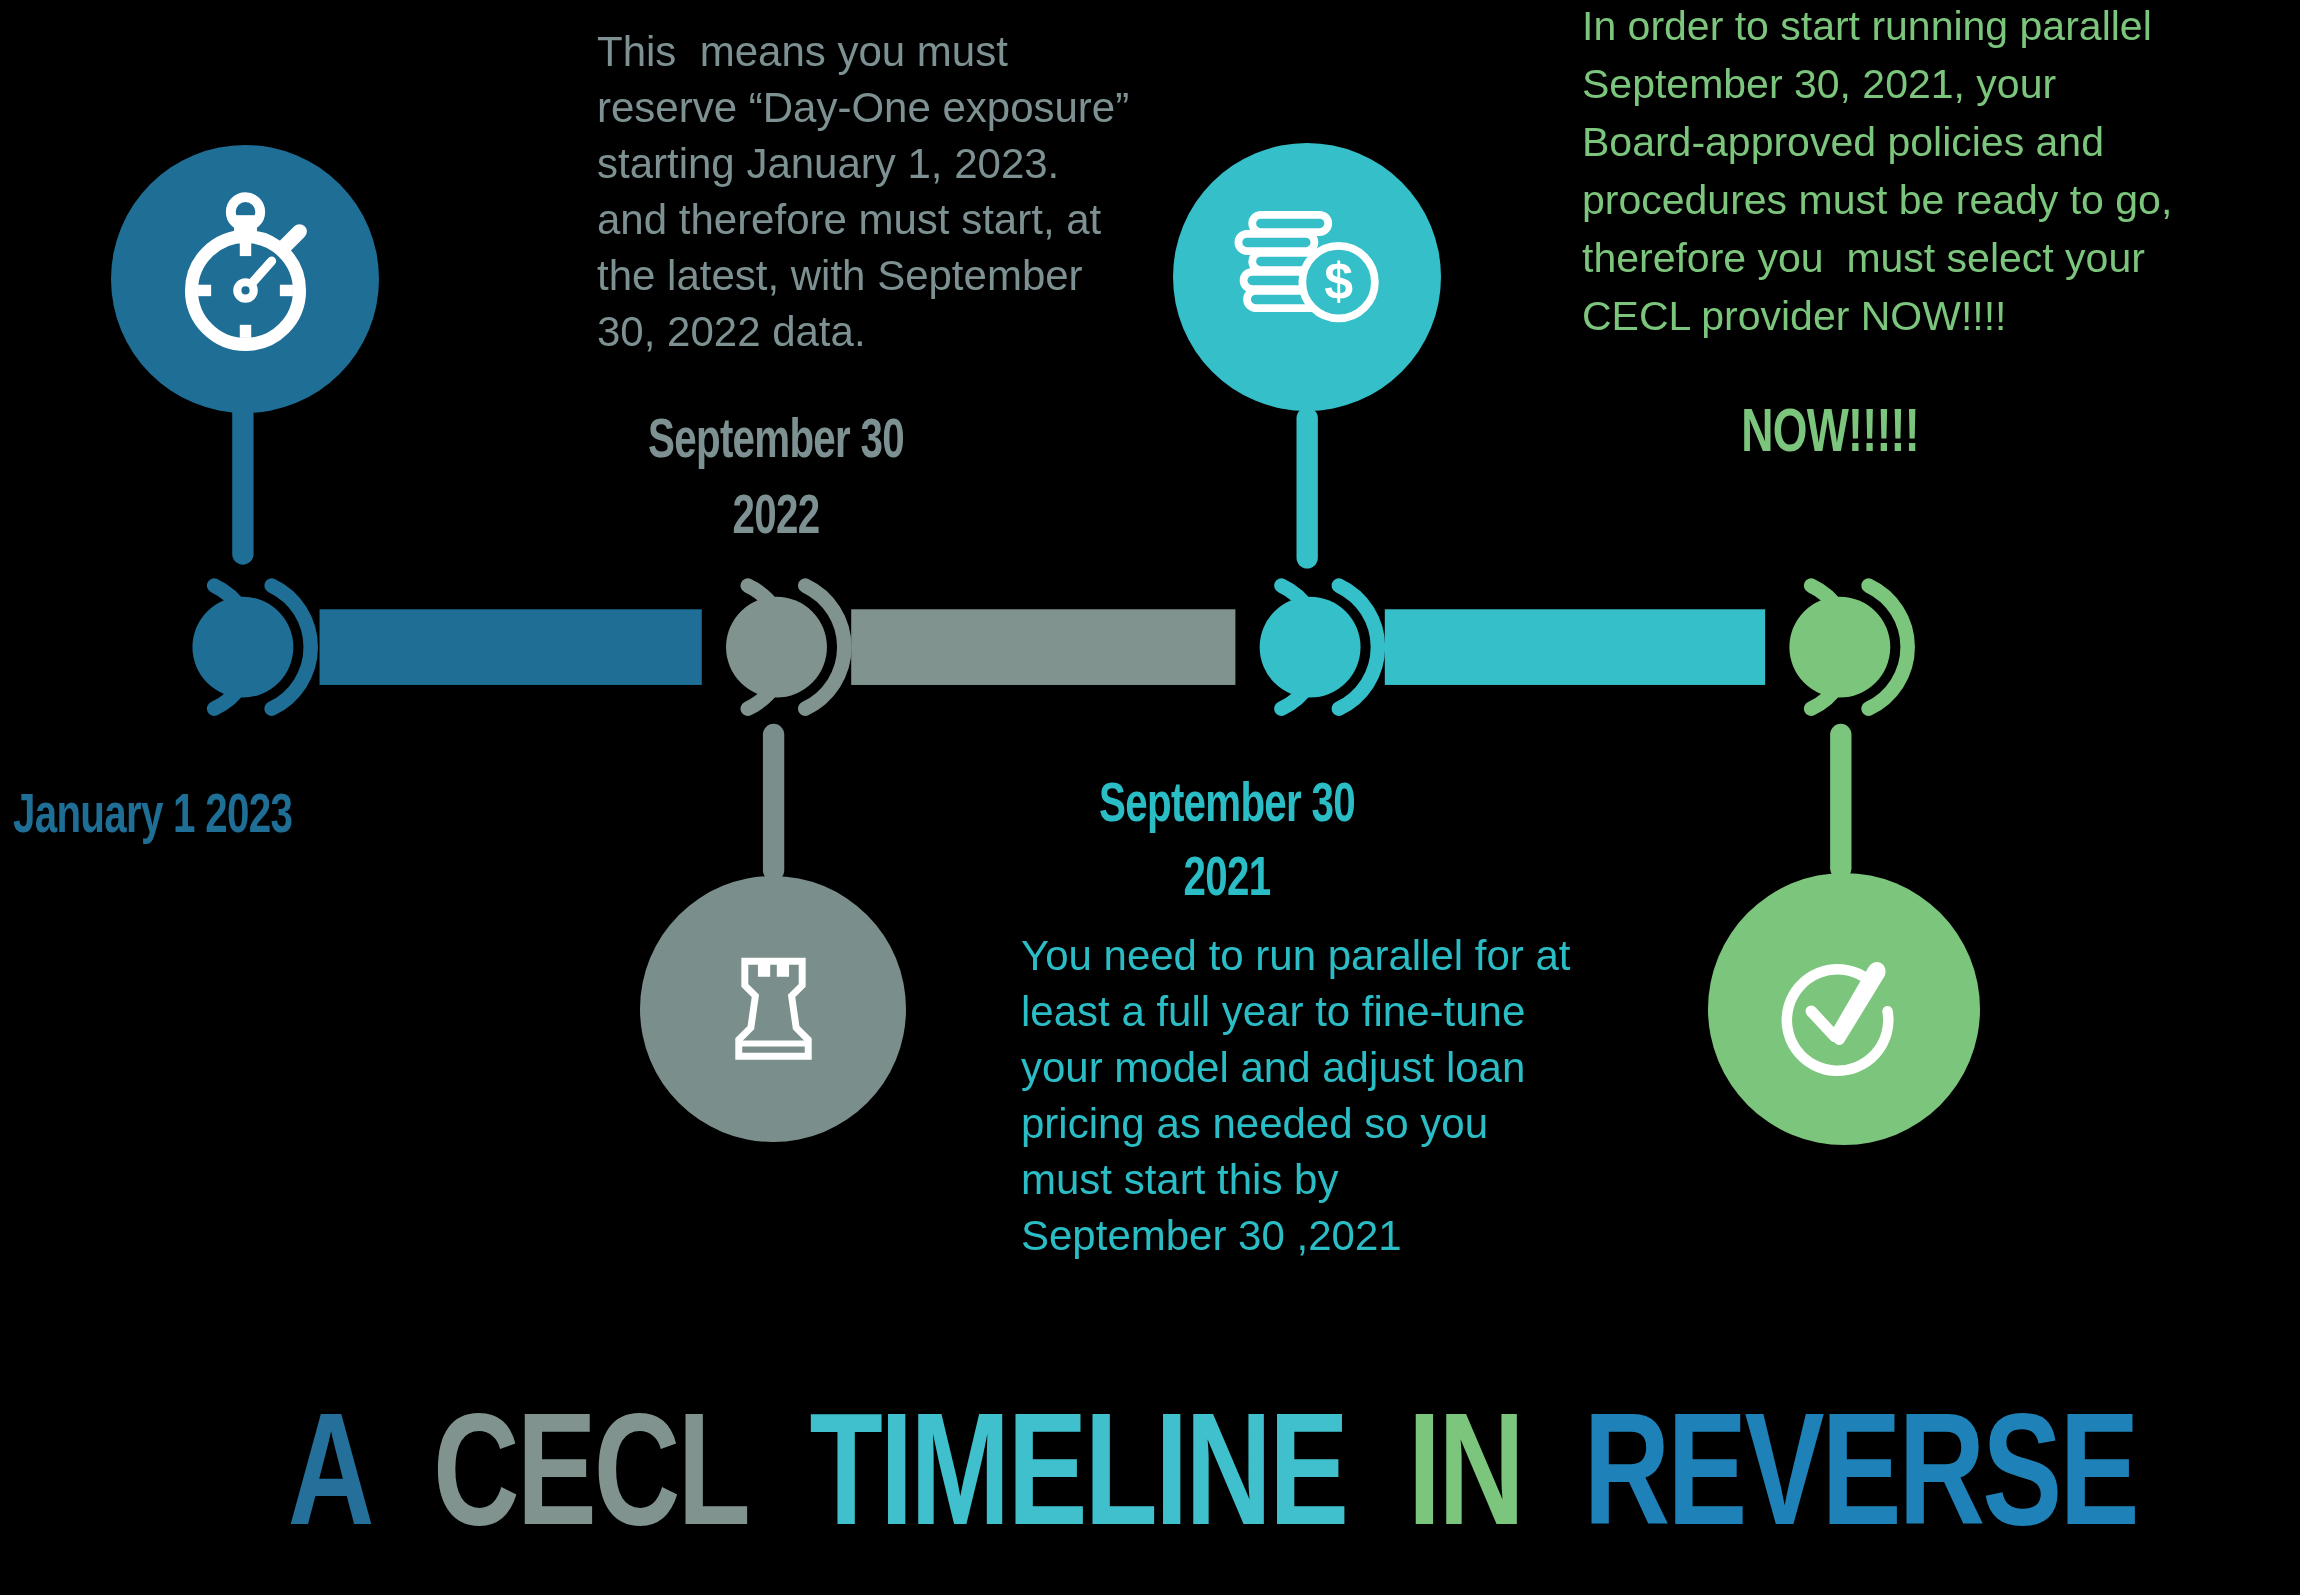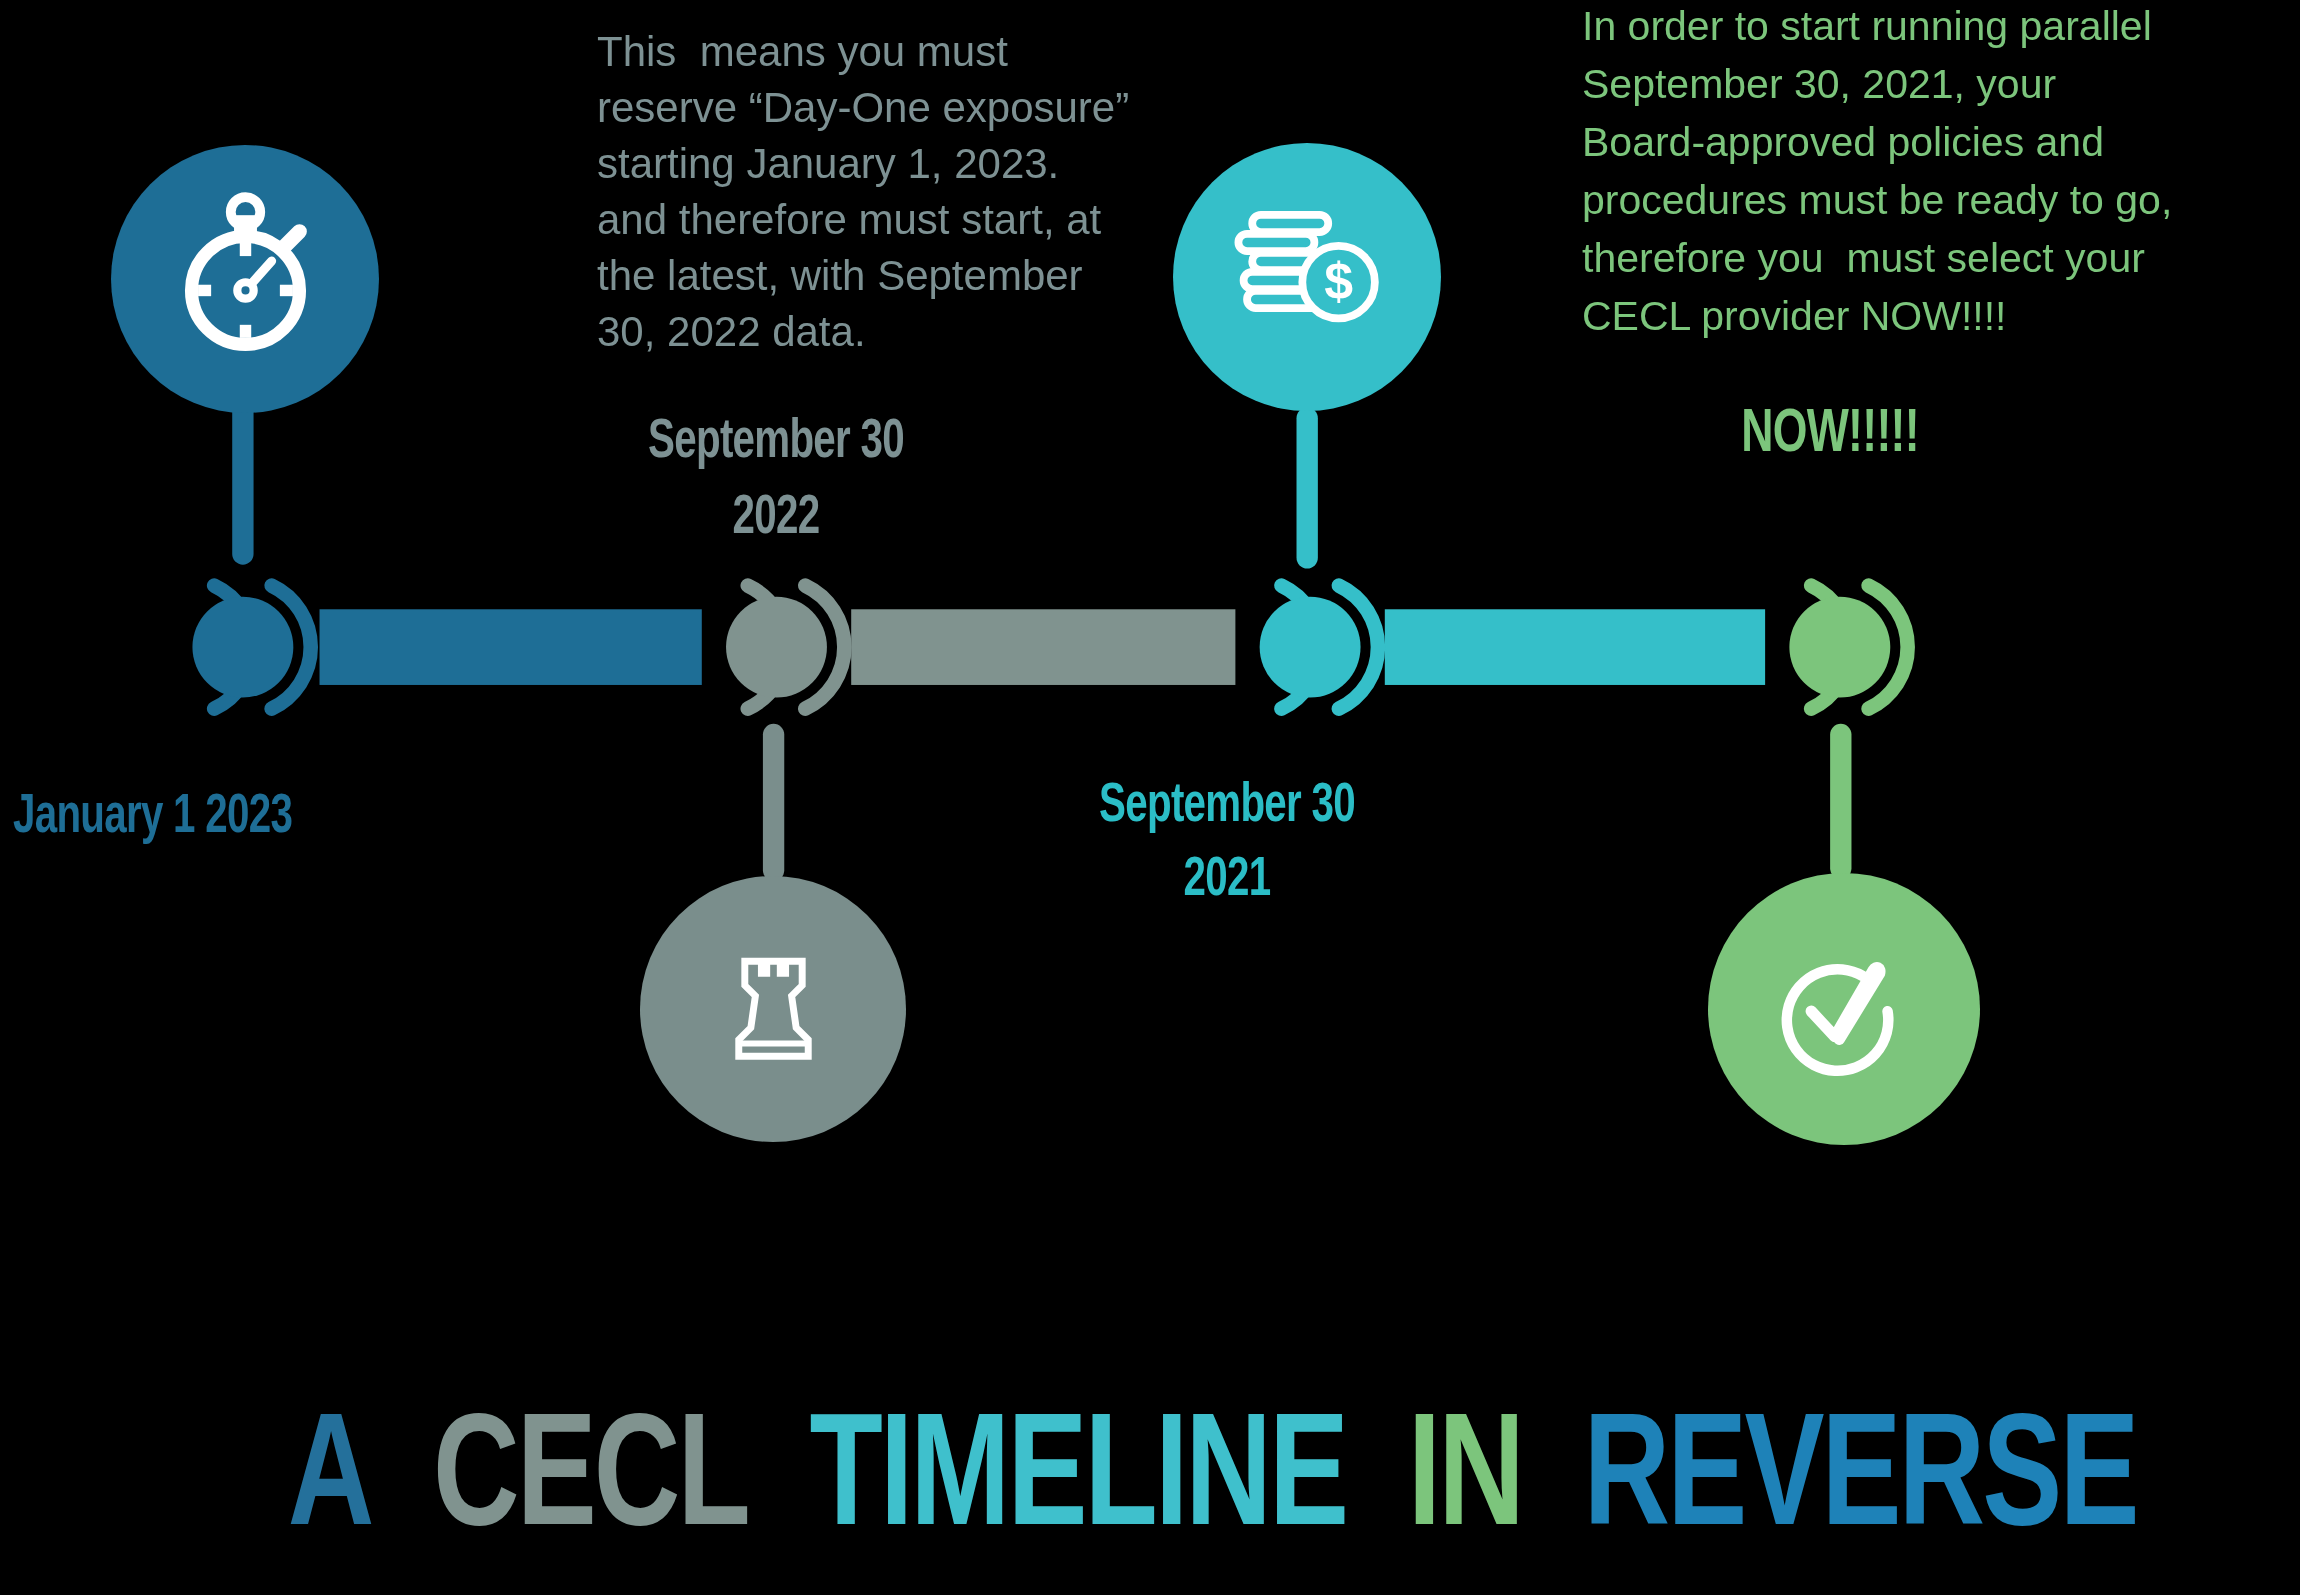--- a/index.html
+++ b/index.html
@@ -142,20 +142,26 @@
 2022</div>
   <div class="para p-gray" style="left:553px;top:24px;margin-left:44px;">This  means you must
 reserve “Day-One exposure”
 starting January 1, 2023.
 and therefore must start, at
 the latest, with September
 30, 2022 data.</div>
 
   <div class="hcond centered h-teal" style="left:1033px;top:765px;">September 30
 2021</div>
+  <div class="para p-teal" style="left:1021px;top:928px;">You need to run parallel for at
+least a full year to fine-tune
+your model and adjust loan
+pricing as needed so you
+must start this by
+September 30 ,2021</div>
 
   <div class="hcond centered h-green" style="left:1636px;top:398px;">NOW!!!!!</div>
   <div class="para p-green" style="left:1582px;top:-2.9px;">In order to start running parallel
 September 30, 2021, your
 Board-approved policies and
 procedures must be ready to go,
 therefore you  must select your
 CECL provider NOW!!!!</div>
 
   <div class="big-title">

